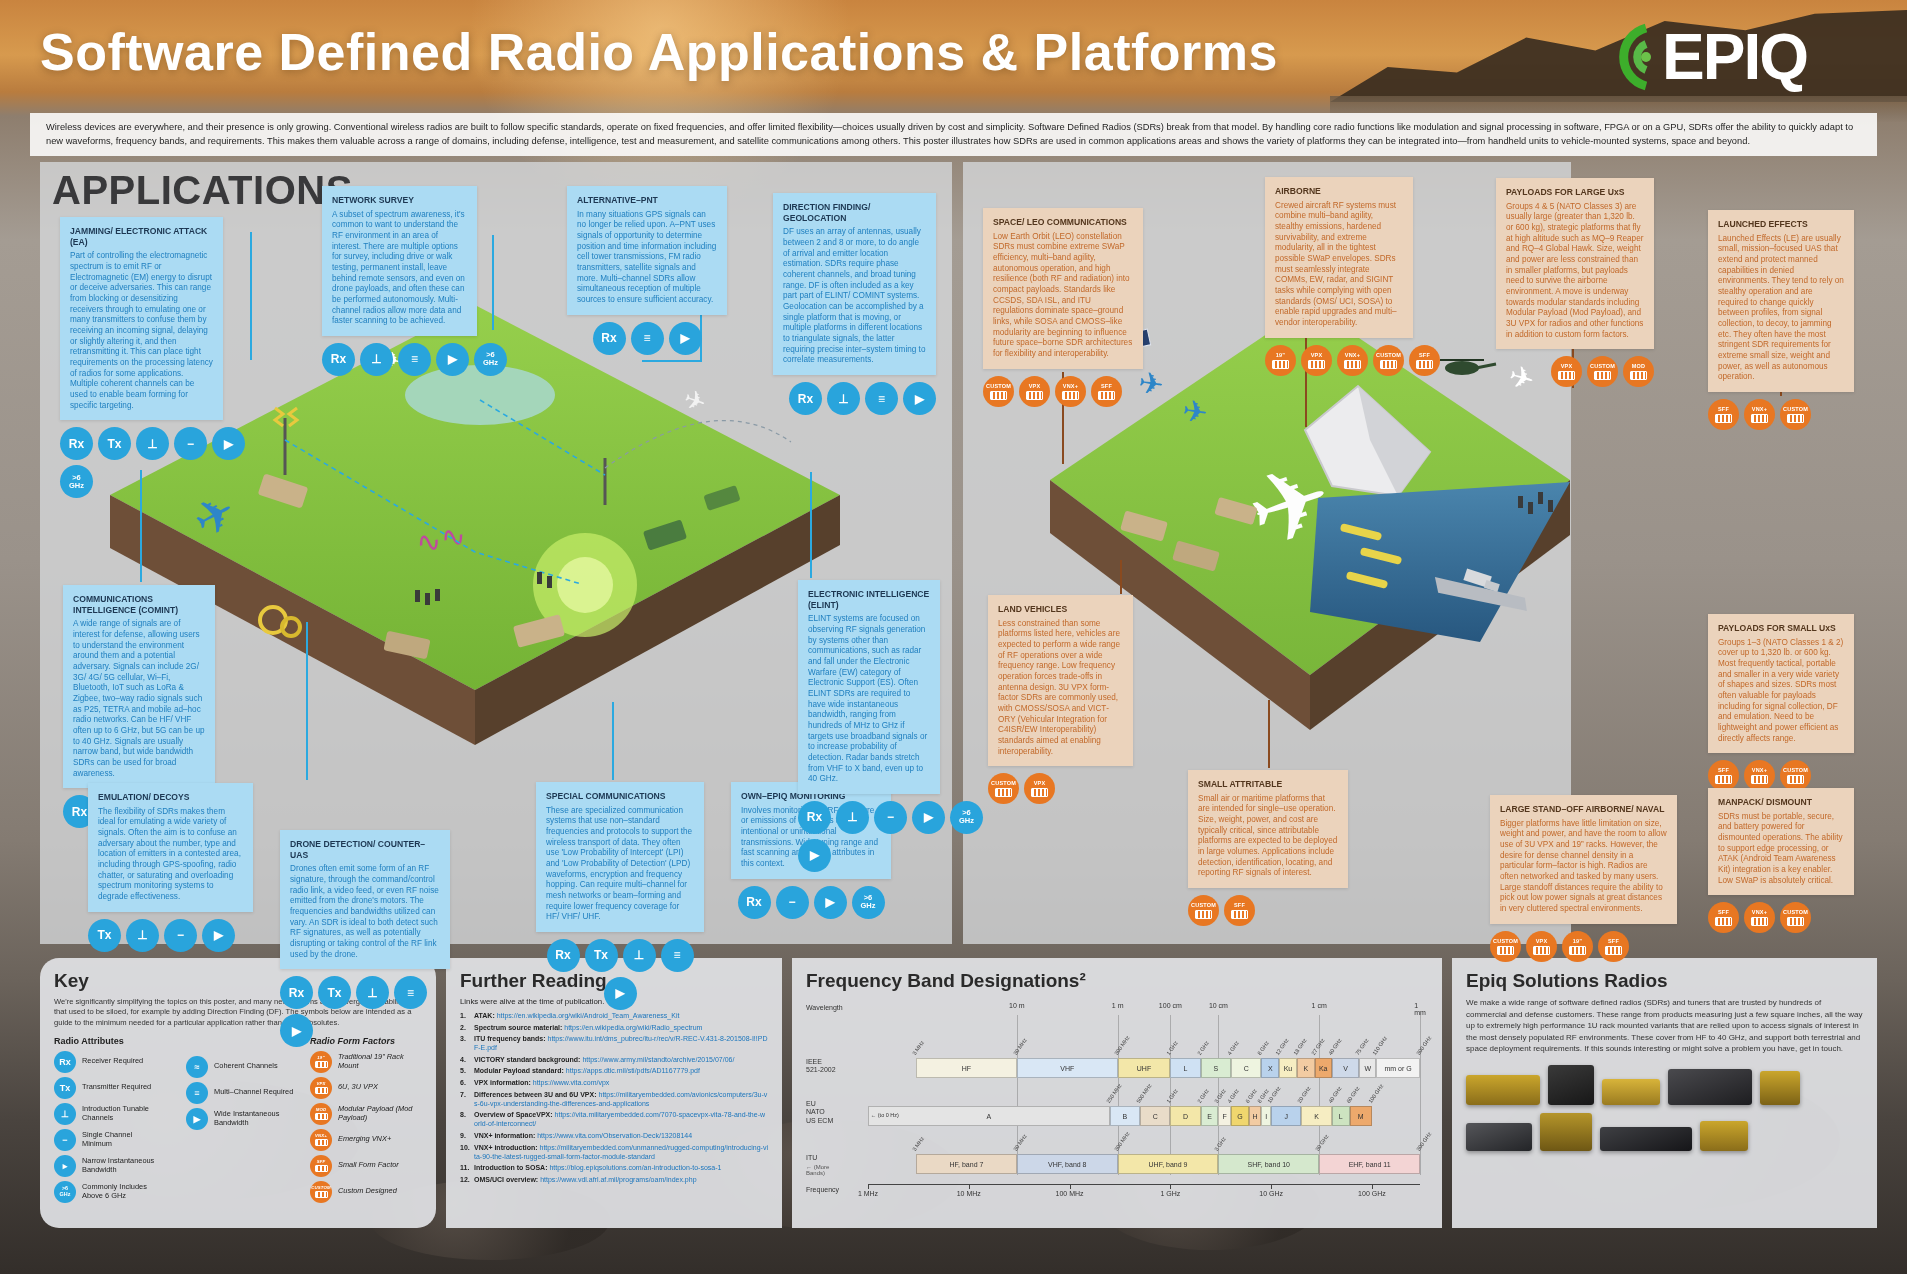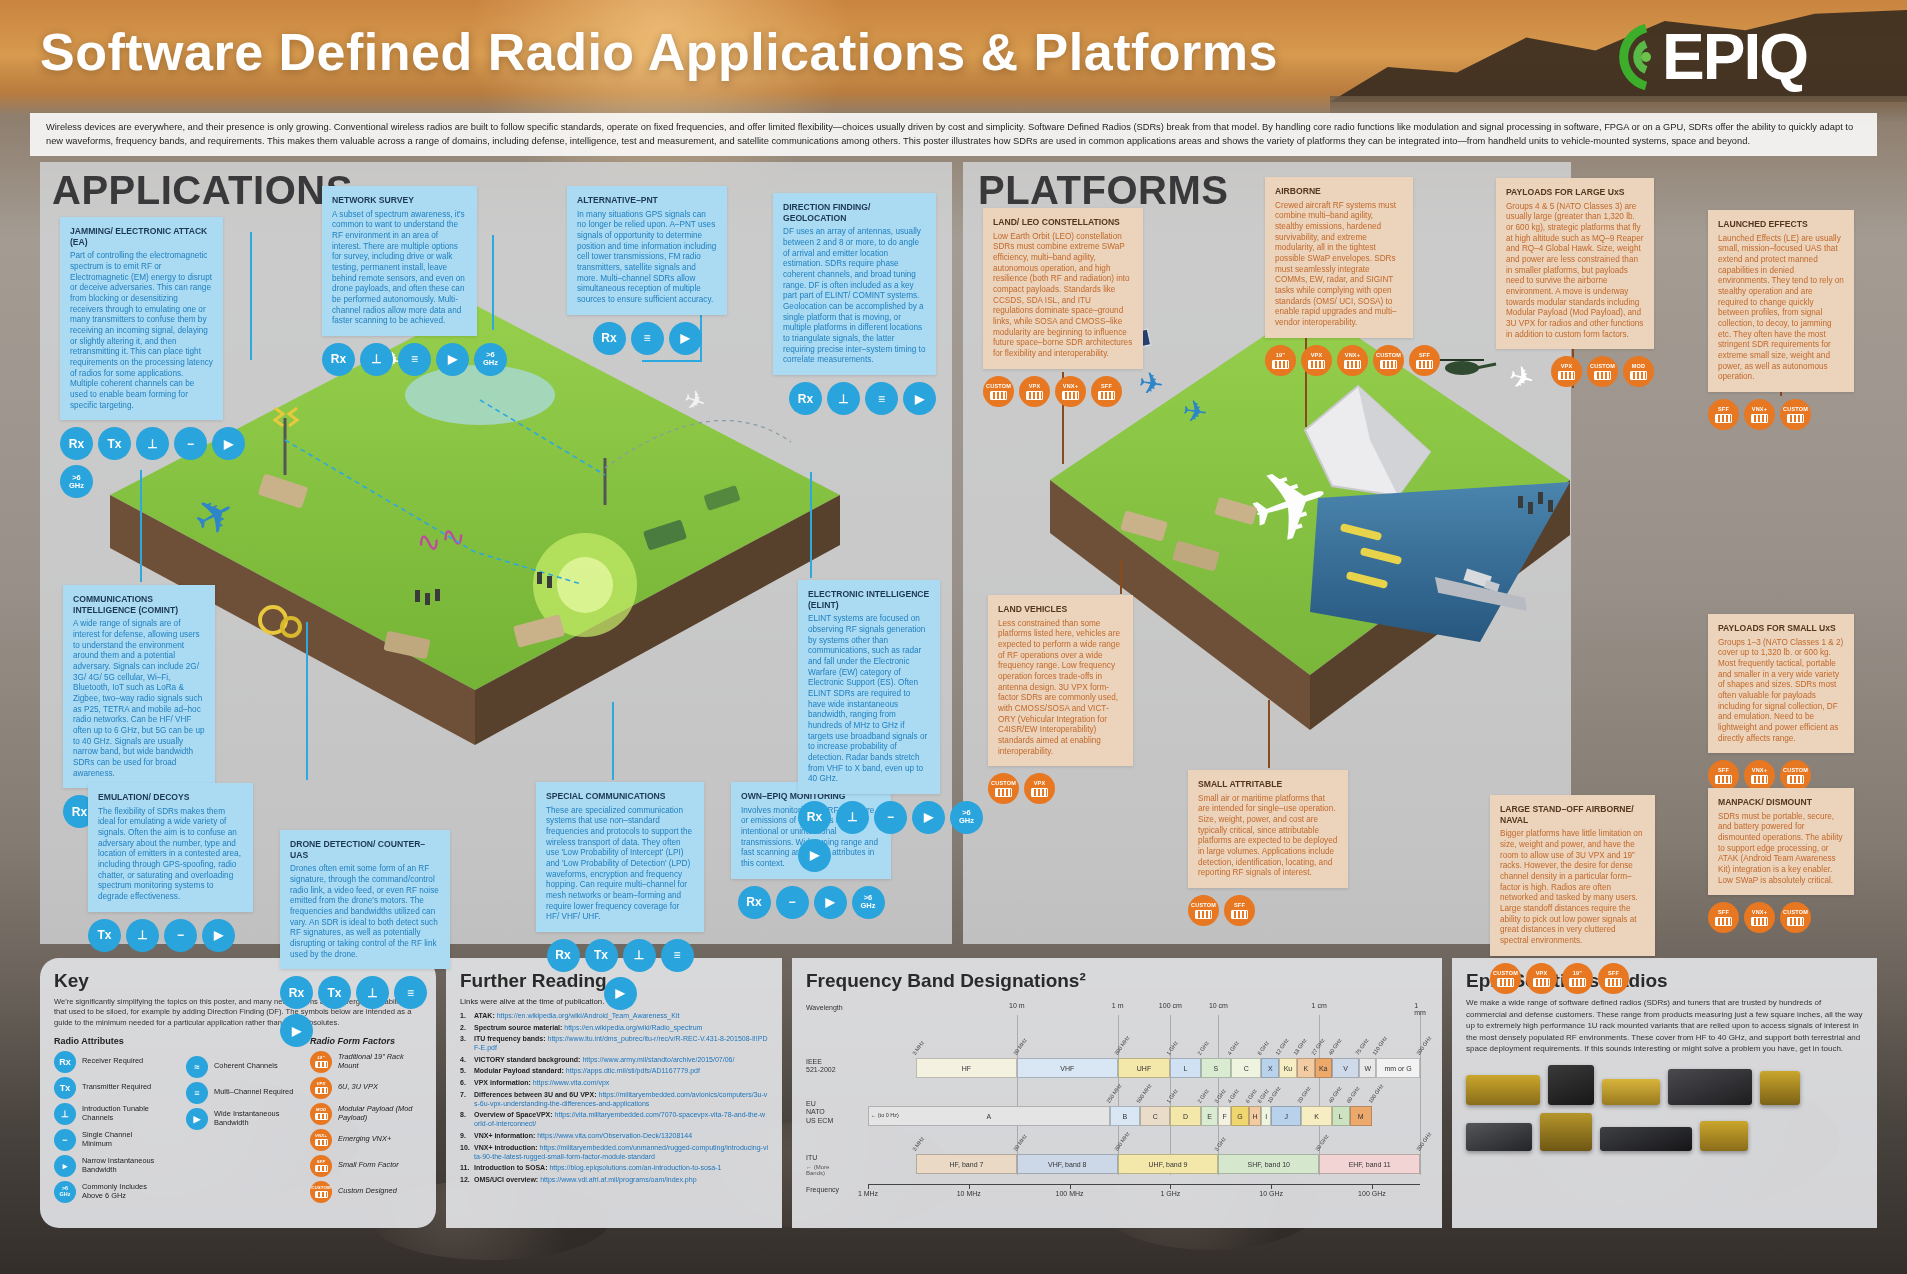--- a/index.html
+++ b/index.html
@@ -102,21 +102,20 @@
       <path d="M58 24 A14 14 0 0 0 58 50" fill="none" stroke="#58B947" stroke-width="8"></path>
       <circle cx="58" cy="37" r="5" fill="#6CC24A"></circle>
     </svg>
     <span class="btxt">EPIQ</span>
   </div>
   <p class="intro">Wireless devices are everywhere, and their presence is only growing. Conventional wireless radios are built to follow specific standards, operate on fixed frequencies, and offer limited flexibility—choices usually driven by cost and simplicity. Software Defined Radios (SDRs) break from that model. By handling core radio functions like modulation and signal processing in software, FPGA or on a GPU, SDRs offer the ability to quickly adapt to new waveforms, frequency bands, and requirements. This makes them valuable across a range of domains, including defense, intelligence, test and measurement, and satellite communications among others. This poster illustrates how SDRs are used in common applications areas and shows the variety of platforms they can be integrated into—from handheld units to vehicle-mounted systems, space and beyond.</p>
 
   <section class="panel p-apps"></section>
   <section class="panel p-plats"></section>
   <h2 class="sechead h-apps">APPLICATIONS</h2>
-  <h2 class="sechead h-plats">PLATFORMS</h2>
 
   <svg class="illus" style="left:85px;top:290px;" width="780" height="500" viewBox="0 0 780 500">
     <defs>
       <linearGradient id="lg1" x1="0" y1="0" x2="0" y2="1">
           <stop offset="0" stop-color="#96cf4c"></stop>
           <stop offset="1" stop-color="#74b335"></stop>
         </linearGradient>
     </defs>
     <polygon points="390,15 755,205 390,400 25,205" fill="url(#lg1)"></polygon>
     <polygon points="25,205 390,400 390,455 25,258" fill="#6e4f38"></polygon>
@@ -343,21 +342,21 @@
         <span class="chip chip-attr">−</span>
         <span class="chip chip-attr">▶</span>
         <span class="chip chip-attr chip-2line">&gt;6
 GHz</span>
         <span class="chip chip-attr">▶</span>
       </div>
   </div>
 
   <div class="co" style="left:983px;top:208px;width:160px;">
     <div class="cbox tan">
-        <h4>LAND/ LEO CONSTELLATIONS</h4>
+        <h4>SPACE/ LEO COMMUNICATIONS</h4>
         <p>Low Earth Orbit (LEO) constellation SDRs must combine extreme SWaP efficiency, multi–band agility, autonomous operation, and high resilience (both RF and radiation) into compact payloads. Standards like CCSDS, SDA ISL, and ITU regulations dominate space–ground links, while SOSA and CMOSS–like modularity are beginning to influence future space–borne SDR architectures for flexibility and interoperability.</p>
       </div>
     <div class="chips">
         <span class="chip chip-ff">
           <span class="ff-t">CUSTOM</span>
           <span class="ff-b"></span>
         </span>
         <span class="chip chip-ff">
           <span class="ff-t">VPX</span>
           <span class="ff-b"></span>
@@ -465,21 +464,21 @@
         <span class="chip chip-ff">
           <span class="ff-t">CUSTOM</span>
           <span class="ff-b"></span>
         </span>
         <span class="chip chip-ff">
           <span class="ff-t">SFF</span>
           <span class="ff-b"></span>
         </span>
       </div>
   </div>
-  <div class="co" style="left:1490px;top:795px;width:165px;">
+  <div class="co" style="left:1490px;top:795px;width:187px;">
     <div class="cbox tan">
         <h4>LARGE STAND–OFF AIRBORNE/ NAVAL</h4>
         <p>Bigger platforms have little limitation on size, weight and power, and have the room to allow use of 3U VPX and 19” racks. However, the desire for dense channel density in a particular form–factor is high. Radios are often networked and tasked by many users. Large standoff distances require the ability to pick out low power signals at great distances in very cluttered spectral environments.</p>
       </div>
     <div class="chips">
         <span class="chip chip-ff">
           <span class="ff-t">CUSTOM</span>
           <span class="ff-b"></span>
         </span>
         <span class="chip chip-ff">

